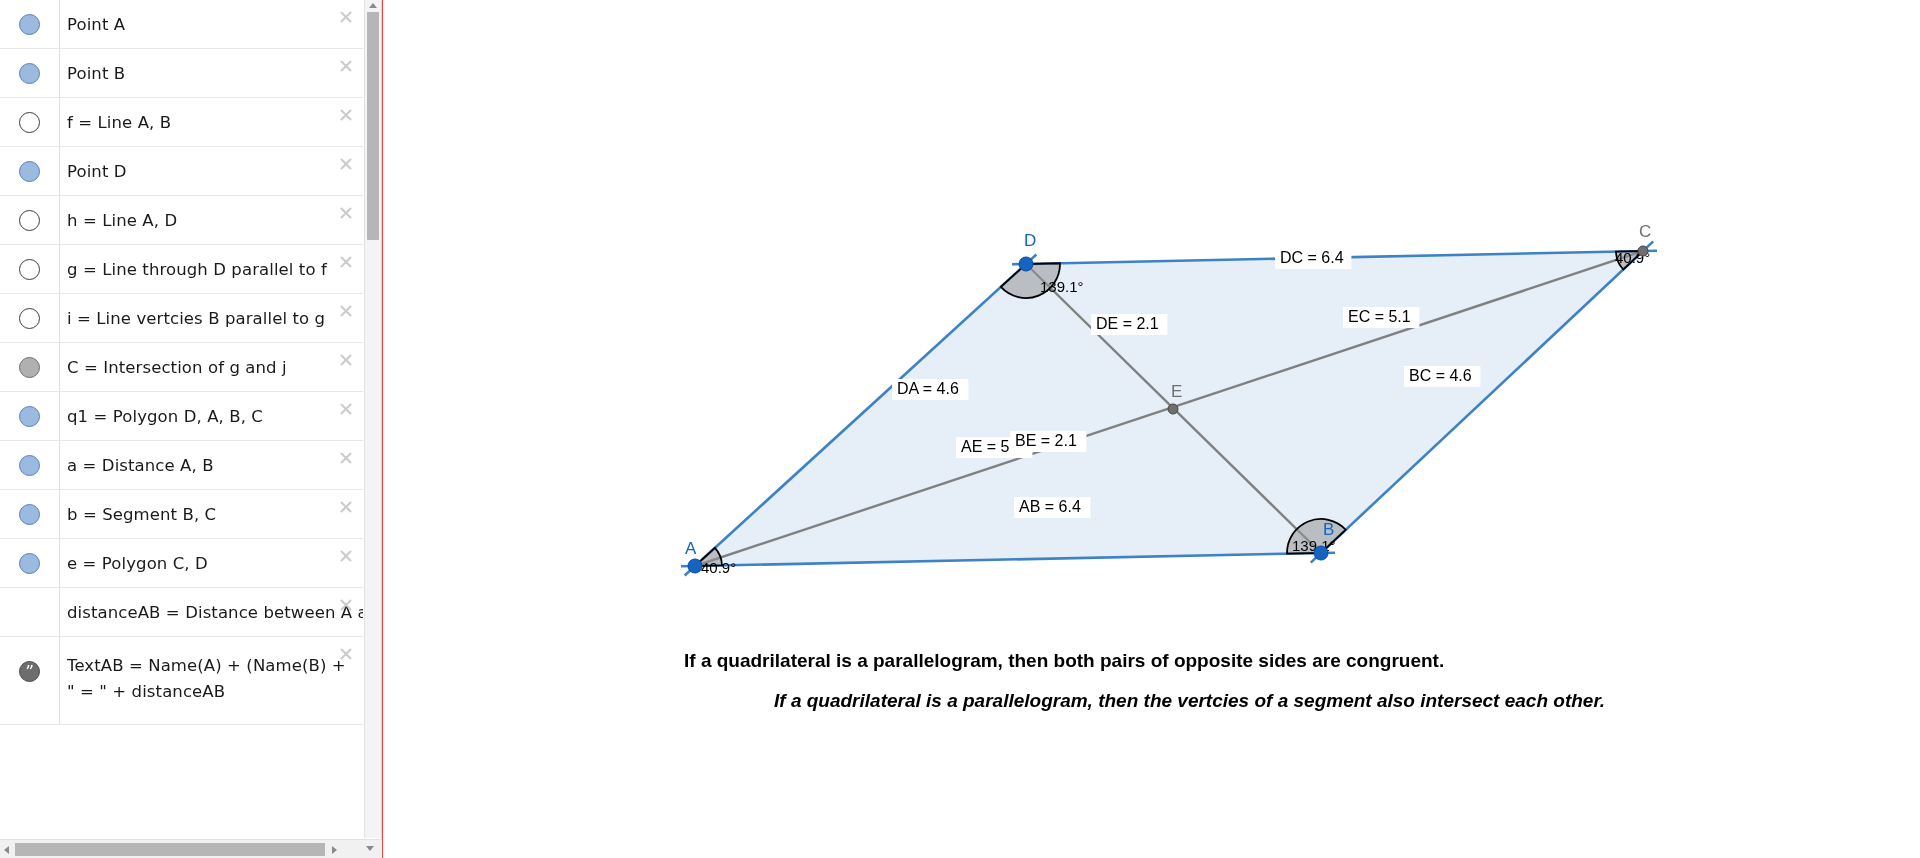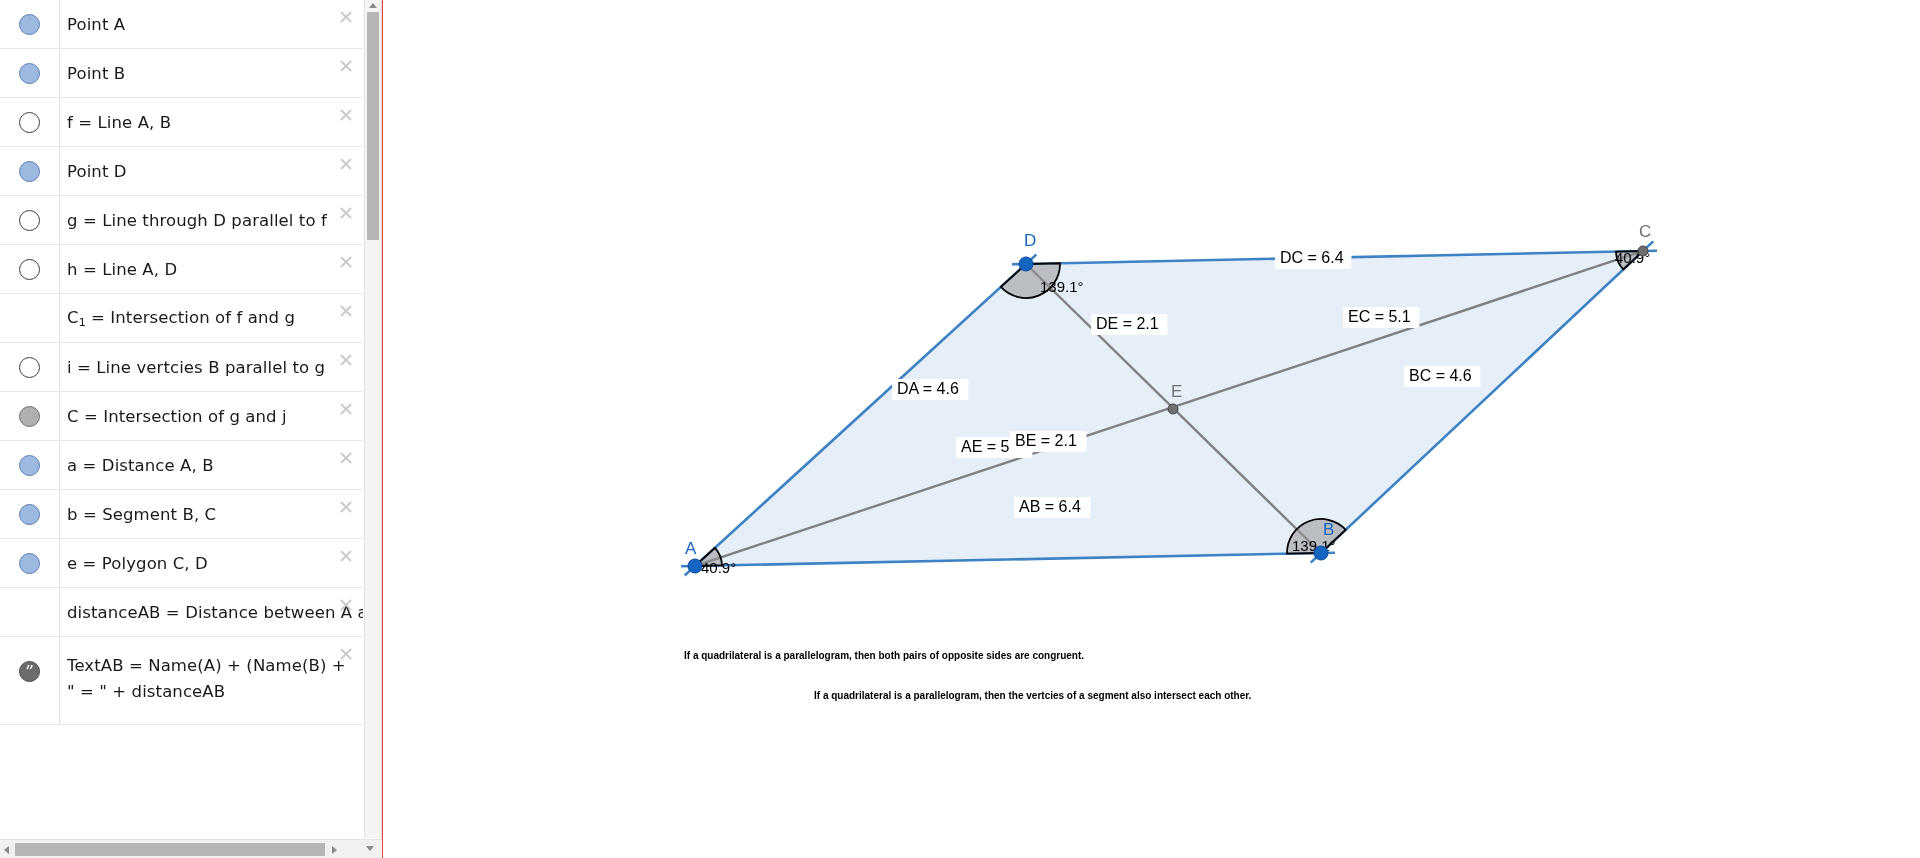--- a/index.html
+++ b/index.html
@@ -174,26 +174,26 @@
     height: 858px;
     background: #ffffff;
     overflow: hidden;
   }
   #geo-svg { position: absolute; left: 0; top: 0; }
 
   .statement {
     position: absolute;
     font-family: "Liberation Sans", sans-serif;
     font-weight: bold;
-    font-size: 10px;
+    font-size: 19px;
     color: #000000;
     white-space: nowrap;
   }
   #statement-1 { left: 301px; top: 650px; }
-  #statement-2 { left: 431px; top: 690px; }
+  #statement-2 { left: 391px; top: 690px; font-style: italic; }
 </style>
 </head>
 <body>
 
 <div id="app">
 
   <div id="sidebar">
     <div id="rowlist">
         <div class="row">
           <div class="marker-cell">
@@ -236,65 +236,65 @@
           <div class="close-x">
             <svg width="18" height="18" viewBox="0 0 18 18">
               <path d="M4 4 L14 14 M14 4 L4 14" stroke="#c4c4c4" stroke-width="2.2" fill="none"></path>
             </svg>
           </div>
         </div>
         <div class="row">
           <div class="marker-cell">
             <div class="dot hollow"></div>
           </div>
+          <div class="row-label">h = Line A, D</div>
+          <div class="close-x">
+            <svg width="18" height="18" viewBox="0 0 18 18">
+              <path d="M4 4 L14 14 M14 4 L4 14" stroke="#c4c4c4" stroke-width="2.2" fill="none"></path>
+            </svg>
+          </div>
+        </div>
+        <div class="row">
+          <div class="marker-cell">
+            <div class="dot hollow"></div>
+          </div>
           <div class="row-label">g = Line through D parallel to f</div>
           <div class="close-x">
             <svg width="18" height="18" viewBox="0 0 18 18">
               <path d="M4 4 L14 14 M14 4 L4 14" stroke="#c4c4c4" stroke-width="2.2" fill="none"></path>
             </svg>
           </div>
         </div>
         <div class="row">
           <div class="marker-cell">
             <div class="dot hollow"></div>
           </div>
-          <div class="row-label">h = Line A, D</div>
-          <div class="close-x">
-            <svg width="18" height="18" viewBox="0 0 18 18">
-              <path d="M4 4 L14 14 M14 4 L4 14" stroke="#c4c4c4" stroke-width="2.2" fill="none"></path>
-            </svg>
-          </div>
-        </div>
-        <div class="row">
-          <div class="marker-cell">
-            <div class="dot none"></div>
-          </div>
-          <div class="row-label">C<sub>1</sub> = Intersection of f and g</div>
-          <div class="close-x">
-            <svg width="18" height="18" viewBox="0 0 18 18">
-              <path d="M4 4 L14 14 M14 4 L4 14" stroke="#c4c4c4" stroke-width="2.2" fill="none"></path>
-            </svg>
-          </div>
-        </div>
-        <div class="row">
-          <div class="marker-cell">
-            <div class="dot hollow"></div>
-          </div>
           <div class="row-label">i = Line vertcies B parallel to g</div>
           <div class="close-x">
             <svg width="18" height="18" viewBox="0 0 18 18">
               <path d="M4 4 L14 14 M14 4 L4 14" stroke="#c4c4c4" stroke-width="2.2" fill="none"></path>
             </svg>
           </div>
         </div>
         <div class="row">
           <div class="marker-cell">
             <div class="dot grey"></div>
           </div>
           <div class="row-label">C = Intersection of g and j</div>
+          <div class="close-x">
+            <svg width="18" height="18" viewBox="0 0 18 18">
+              <path d="M4 4 L14 14 M14 4 L4 14" stroke="#c4c4c4" stroke-width="2.2" fill="none"></path>
+            </svg>
+          </div>
+        </div>
+        <div class="row">
+          <div class="marker-cell">
+            <div class="dot filled"></div>
+          </div>
+          <div class="row-label">q1 = Polygon D, A, B, C</div>
           <div class="close-x">
             <svg width="18" height="18" viewBox="0 0 18 18">
               <path d="M4 4 L14 14 M14 4 L4 14" stroke="#c4c4c4" stroke-width="2.2" fill="none"></path>
             </svg>
           </div>
         </div>
         <div class="row">
           <div class="marker-cell">
             <div class="dot filled"></div>
           </div>

